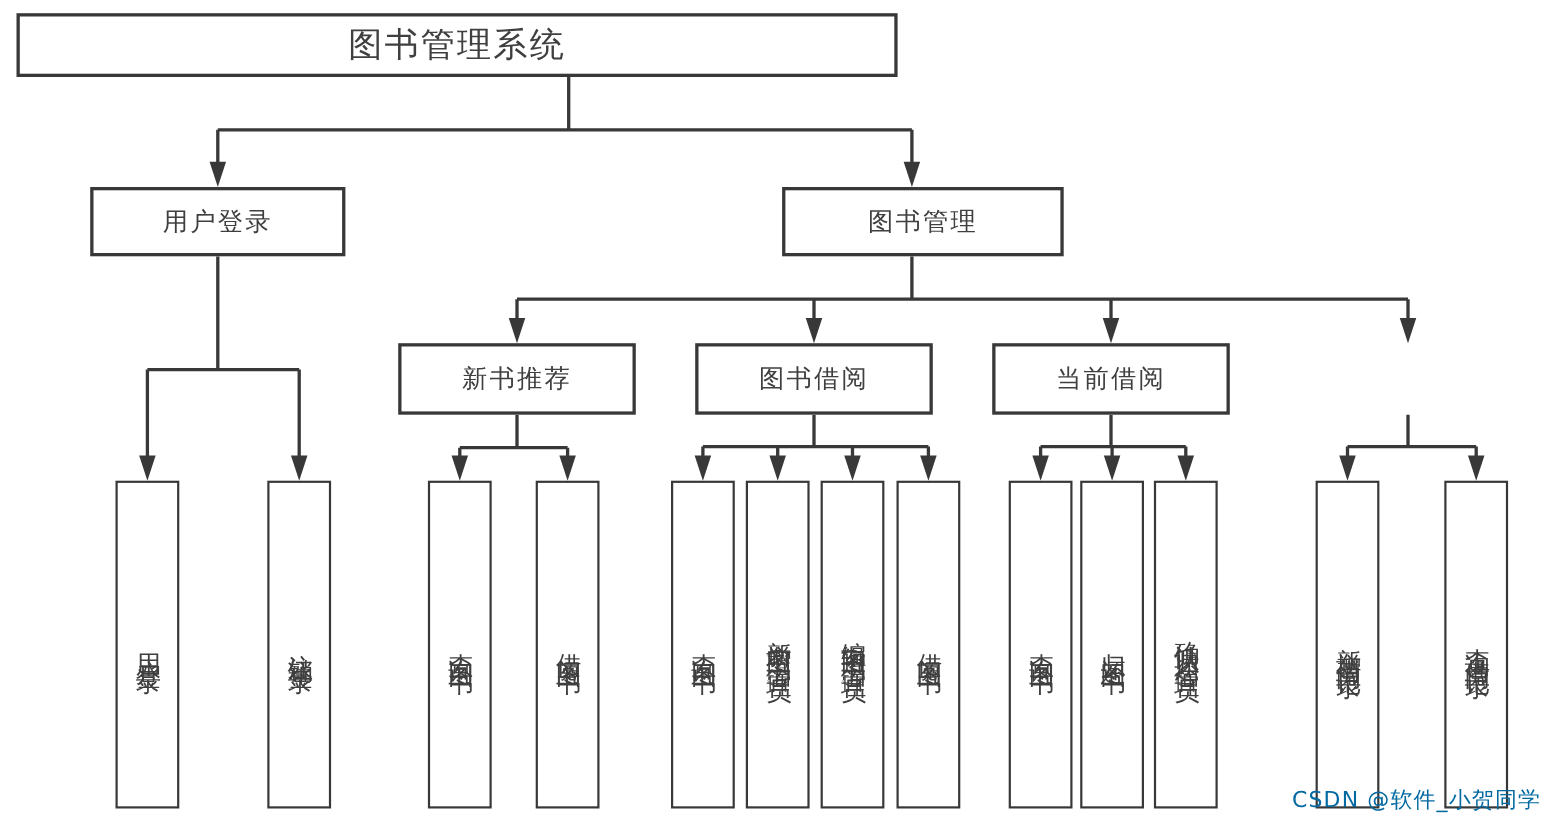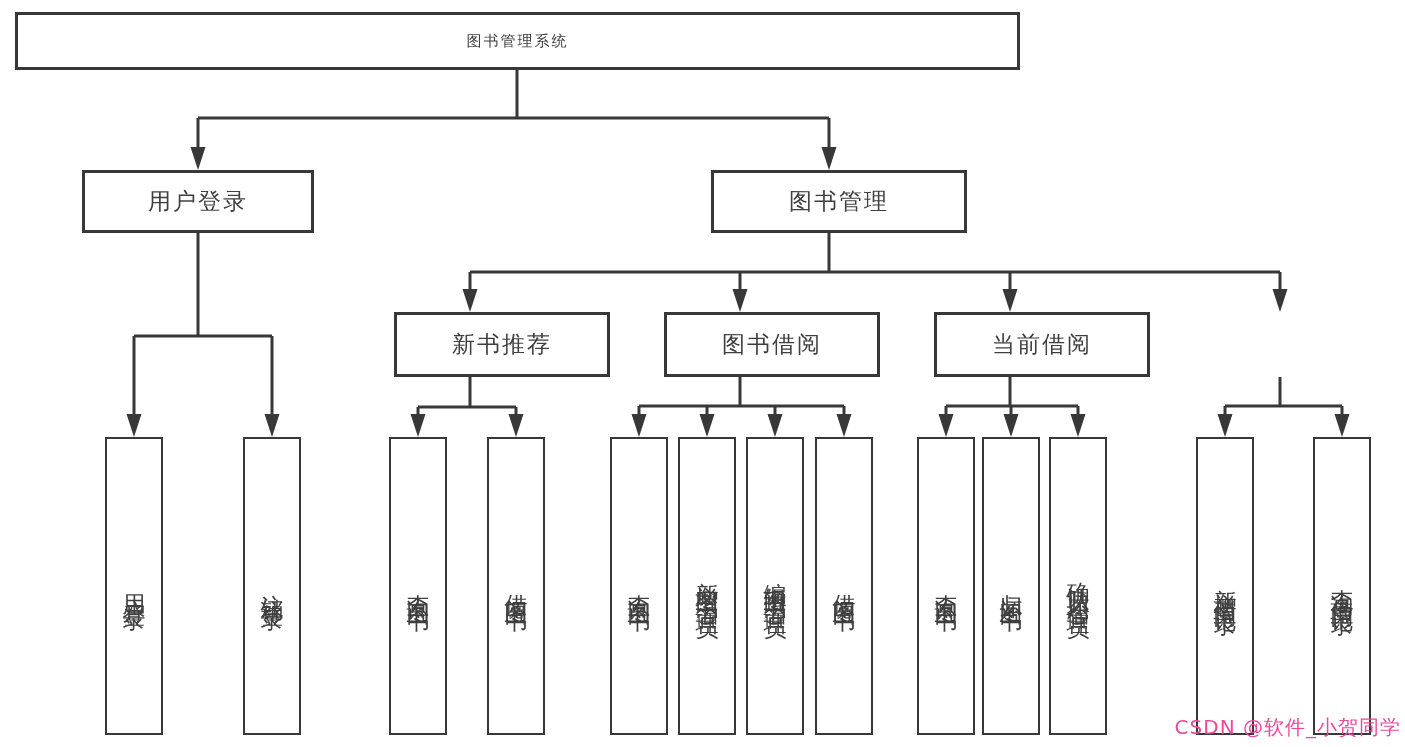--- a/index.html
+++ b/index.html
@@ -15,43 +15,43 @@
     position:absolute;
     box-sizing:border-box;
     background:#ffffff;
     border:3px solid #383838;
     display:flex;
     align-items:center;
     justify-content:center;
     color:#3f3f3f;
   }
   .root{
-    left:15px;top:12px;width:1005px;height:58px;
-    font-size:15px;letter-spacing:2px;
+    left:15px;top:12px;width:801px;height:58px;
+    font-size:31px;letter-spacing:2px;
   }
   .lvl2{top:170px;height:63px;font-size:23px;letter-spacing:2px;}
-  .lvl3{top:312px;width:216px;height:65px;font-size:23px;letter-spacing:2px;margin-left:32px;}
+  .lvl3{top:312px;width:216px;height:65px;font-size:23px;letter-spacing:2px;}
   .leaf{
     top:437px;width:58px;height:298px;
     border-width:2.5px;
   }
   .vtext{
     writing-mode:vertical-rl;
     text-orientation:mixed;
     font-size:23px;
     letter-spacing:5px;
     color:#3f3f3f;
     line-height:1;
     white-space:nowrap;
   }
   .watermark{
     position:absolute;
     right:4px;bottom:6px;
     font-size:20px;
-    color:#ec4899;
+    color:#0369a1;
     letter-spacing:1px;
   }
 </style>
 </head>
 <body>
 
 <div id="canvas">
 
   <svg id="connectors" viewBox="0 0 1405 747" xmlns="http://www.w3.org/2000/svg">
     <g stroke="#383838" stroke-width="3" fill="none">

